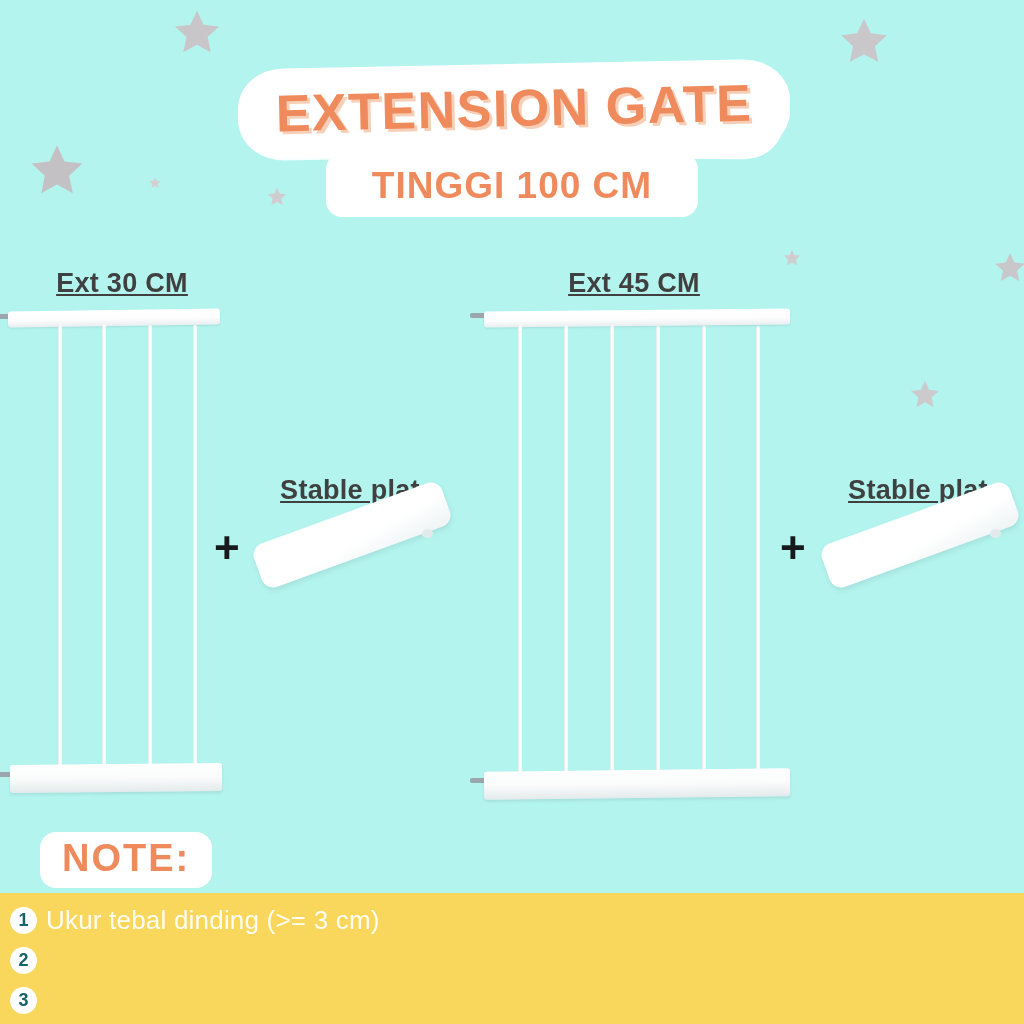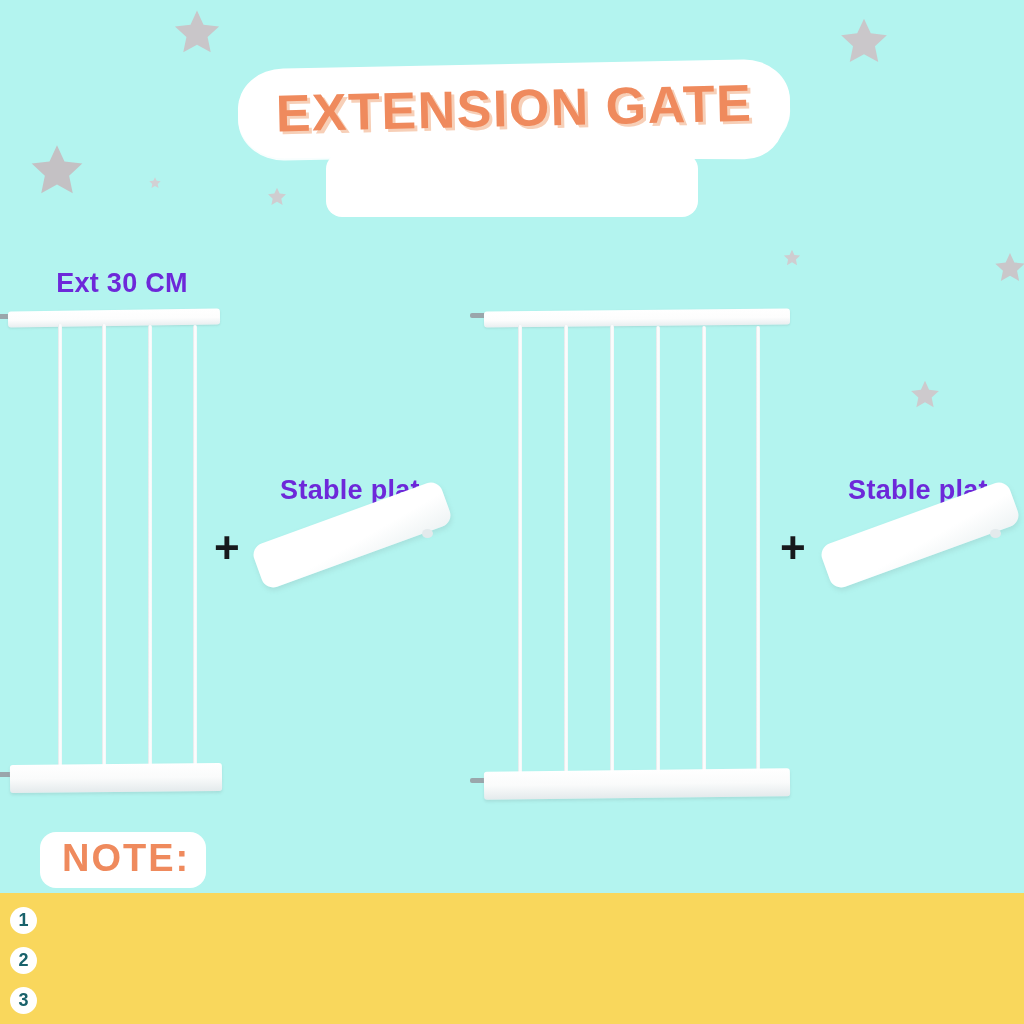--- a/index.html
+++ b/index.html
@@ -89,24 +89,25 @@
     color: #ef8a5d;
     z-index: 4;
     white-space: nowrap;
   }
 
   
   .prod-label {
     position: absolute;
     font-size: 27px;
     font-weight: bold;
-    color: #6d28d9;
+    color: #404040;
     letter-spacing: 0.3px;
     white-space: nowrap;
     text-align: center;
+    text-decoration: underline;
   }
 
   
   .gate { position: absolute; }
   .rail-top {
     position: absolute;
     background: linear-gradient(180deg, #ffffff 0%, #fdfdfd 55%, #e9eef0 100%);
     border-radius: 3px;
     box-shadow: 0 1px 2px rgba(120,150,150,0.25);
   }
@@ -156,21 +157,21 @@
     height: 9px;
     border-radius: 50%;
     background: #e3eaec;
   }
 
   
   #note-badge {
     position: absolute;
     left: 40px;
     top: 832px;
-    padding: 7px 16px 9px 22px;
+    padding: 7px 22px 9px 22px;
     background: #ffffff;
     border-radius: 16px;
   }
   #note-badge-text {
     font-size: 38px;
     font-weight: bold;
     letter-spacing: 2px;
     color: #ef8a5d;
     line-height: 1.05;
   }
@@ -260,20 +261,21 @@
   <div class="star" style="left:148px; top:176px;">
     <svg width="14" height="14" viewBox="0 0 24 24">
         <path fill="#d2d0d3" d="M12 2l2.9 6.3 6.9.8-5.1 4.7 1.4 6.8L12 17.2 5.9 20.6l1.4-6.8L2.2 9.1l6.9-.8z"></path>
       </svg>
   </div>
 
   <div id="title-banner"></div>
   <div id="title-text">EXTENSION GATE</div>
 
   <div id="subtitle-banner"></div>
+  <div id="subtitle-text">TINGGI 100 CM</div>
 
   <div class="prod-label" style="left:0px; top:268px; width:244px;">Ext 30 CM</div>
 
   <div class="gate" style="left:0px; top:300px;">
     <div class="screw" style="left:-4px; top:14px;"></div>
     <div class="rail-top" style="left:8px; top:10px; width:212px; height:16px; transform: rotate(-0.8deg);"></div>
     <div class="bar" style="left:58px; top:24px; height:452px;"></div>
     <div class="bar" style="left:102px; top:24px; height:452px;"></div>
     <div class="bar" style="left:148px; top:25px; height:451px;"></div>
     <div class="bar" style="left:193px; top:25px; height:451px;"></div>
@@ -283,20 +285,21 @@
 
   <div class="plus-sign" style="left:214px; top:526px;">+</div>
 
   <div class="prod-label" style="left:250px; top:475px; width:200px;">Stable plat</div>
 
   <div class="plat-wrap" style="left:252px; top:512px;">
     <div class="plat"></div>
     <div class="plat-notch" style="left:170px; top:17px;"></div>
   </div>
 
+  <div class="prod-label" style="left:512px; top:268px; width:244px;">Ext 45 CM</div>
 
   <div class="gate" style="left:470px; top:300px;">
     <div class="screw" style="left:0px; top:13px;"></div>
     <div class="rail-top" style="left:14px; top:10px; width:306px; height:16px; transform: rotate(-0.6deg);"></div>
     <div class="bar" style="left:48px; top:25px; height:457px;"></div>
     <div class="bar" style="left:94px; top:25px; height:457px;"></div>
     <div class="bar" style="left:140px; top:25px; height:457px;"></div>
     <div class="bar" style="left:186px; top:26px; height:456px;"></div>
     <div class="bar" style="left:232px; top:26px; height:456px;"></div>
     <div class="bar" style="left:286px; top:26px; height:456px;"></div>
@@ -315,20 +318,21 @@
 
   <div id="note-badge">
     <div id="note-badge-text">NOTE:</div>
   </div>
 
   <div id="footer">
 
     <div id="note-list">
       <div class="note-row">
         <div class="note-num">1</div>
+        <div class="note-text">Ukur tebal dinding (&gt;= 3 cm)</div>
       </div>
       <div class="note-row">
         <div class="note-num">2</div>
       </div>
       <div class="note-row">
         <div class="note-num">3</div>
       </div>
     </div>
 
   </div>

